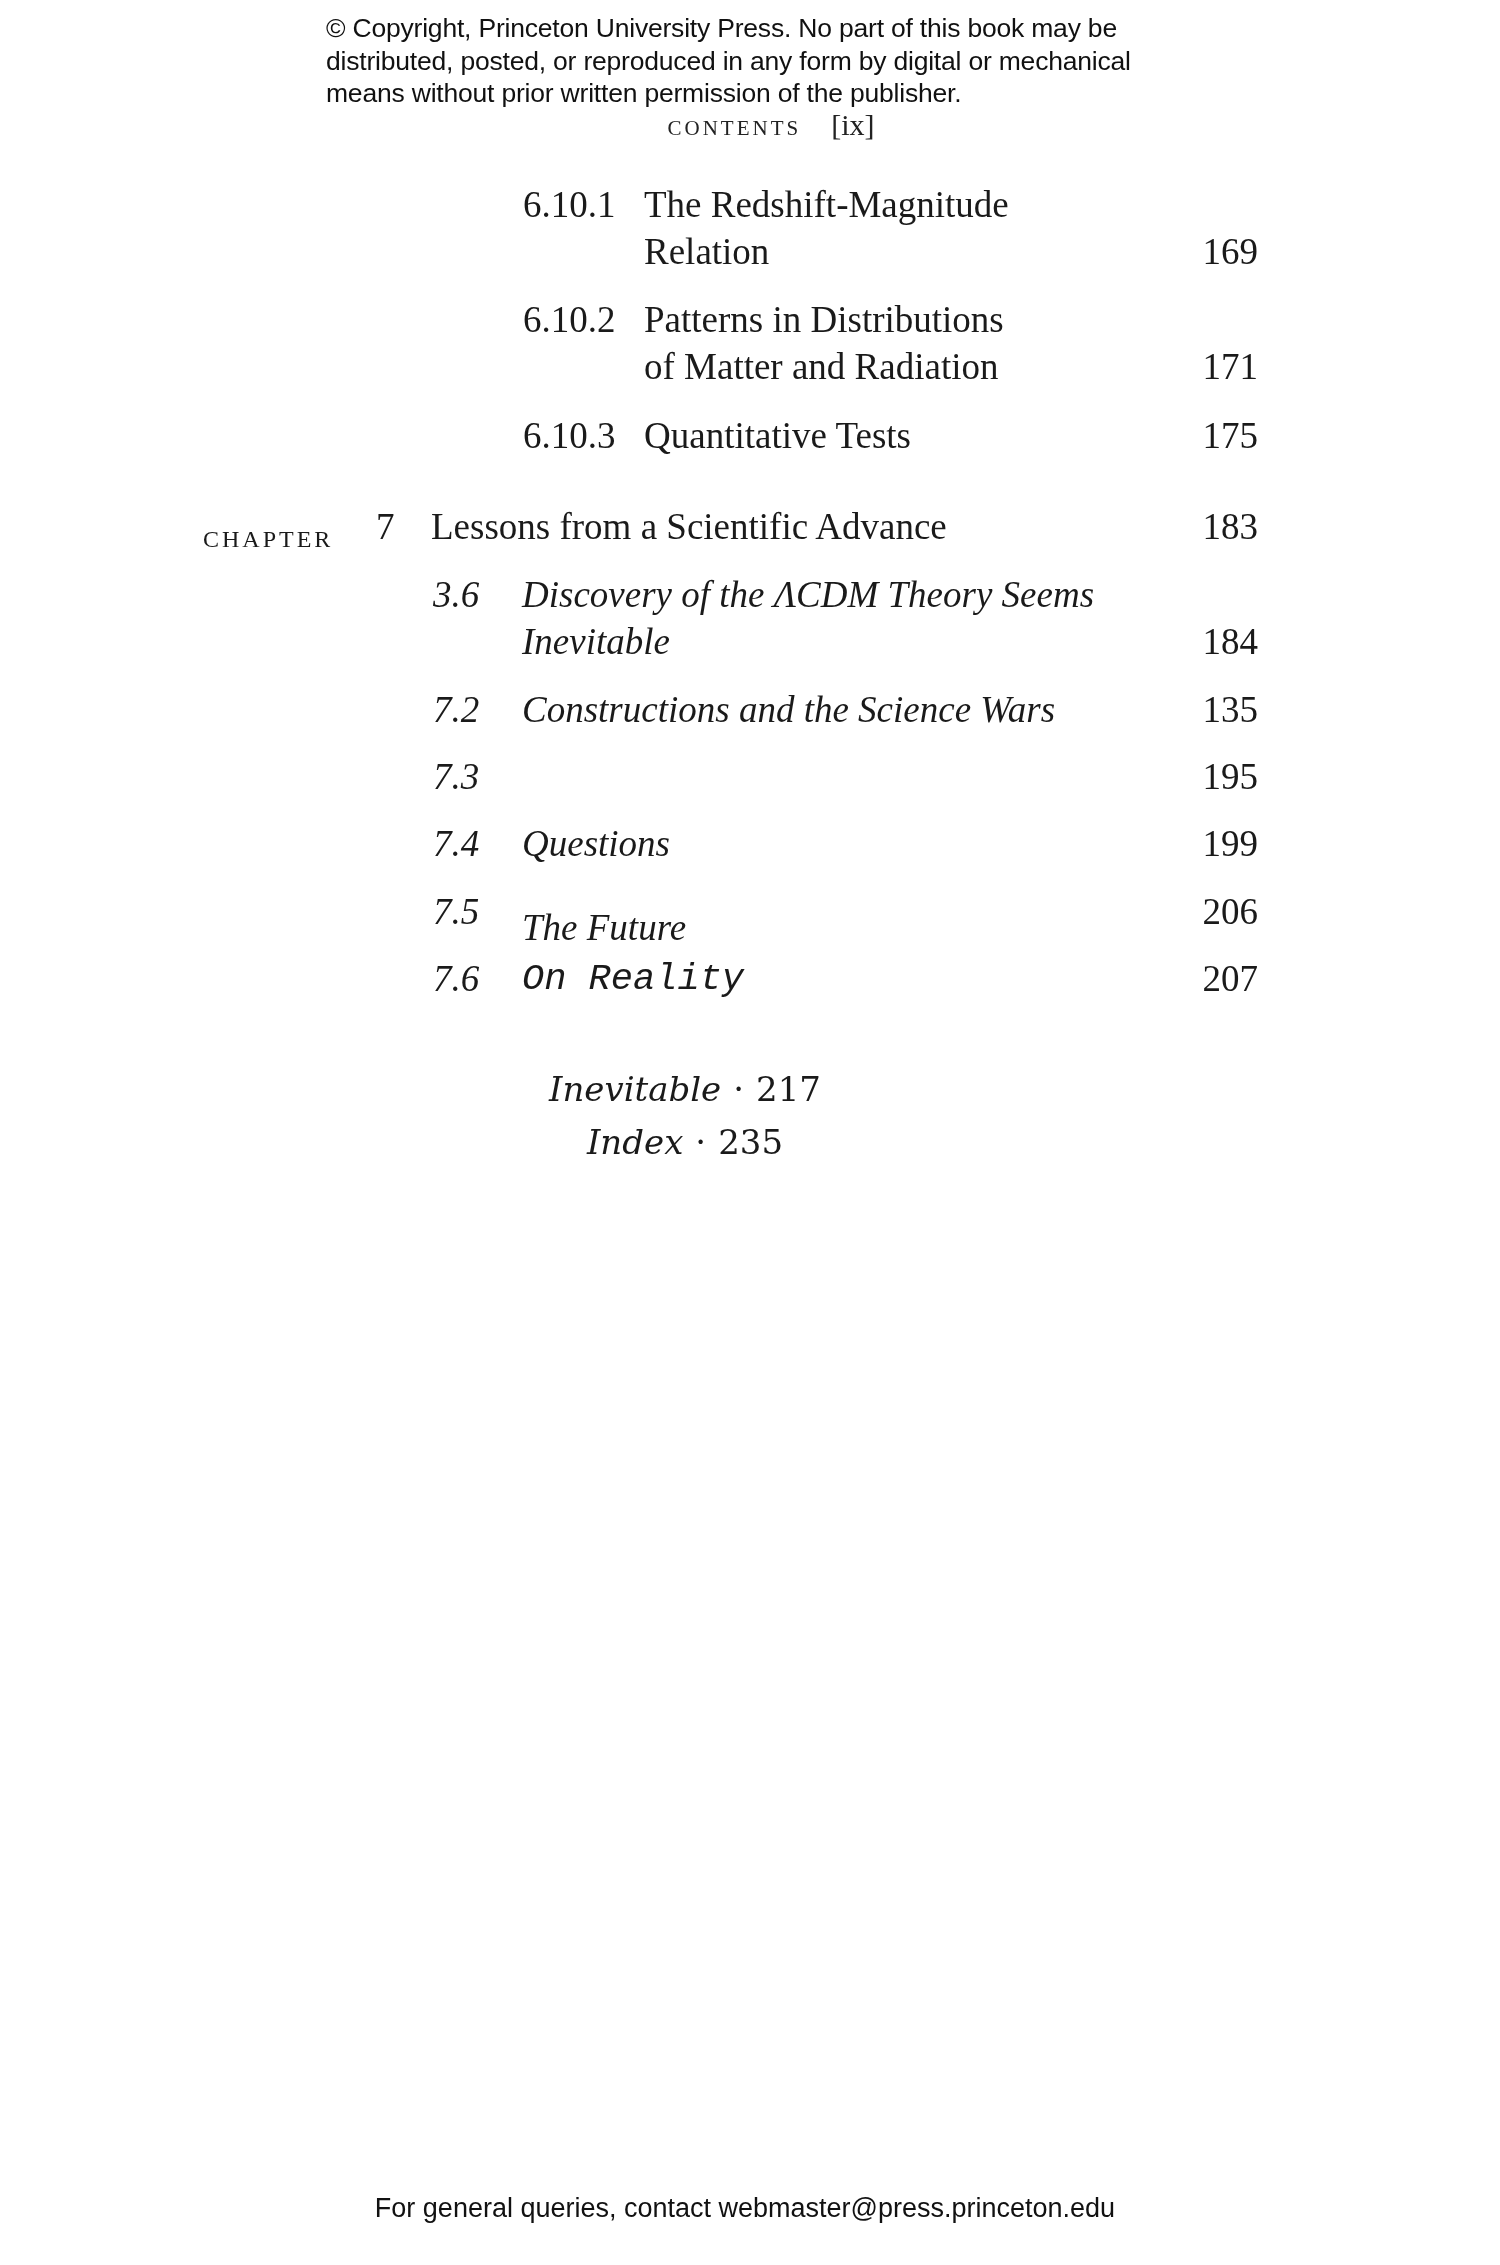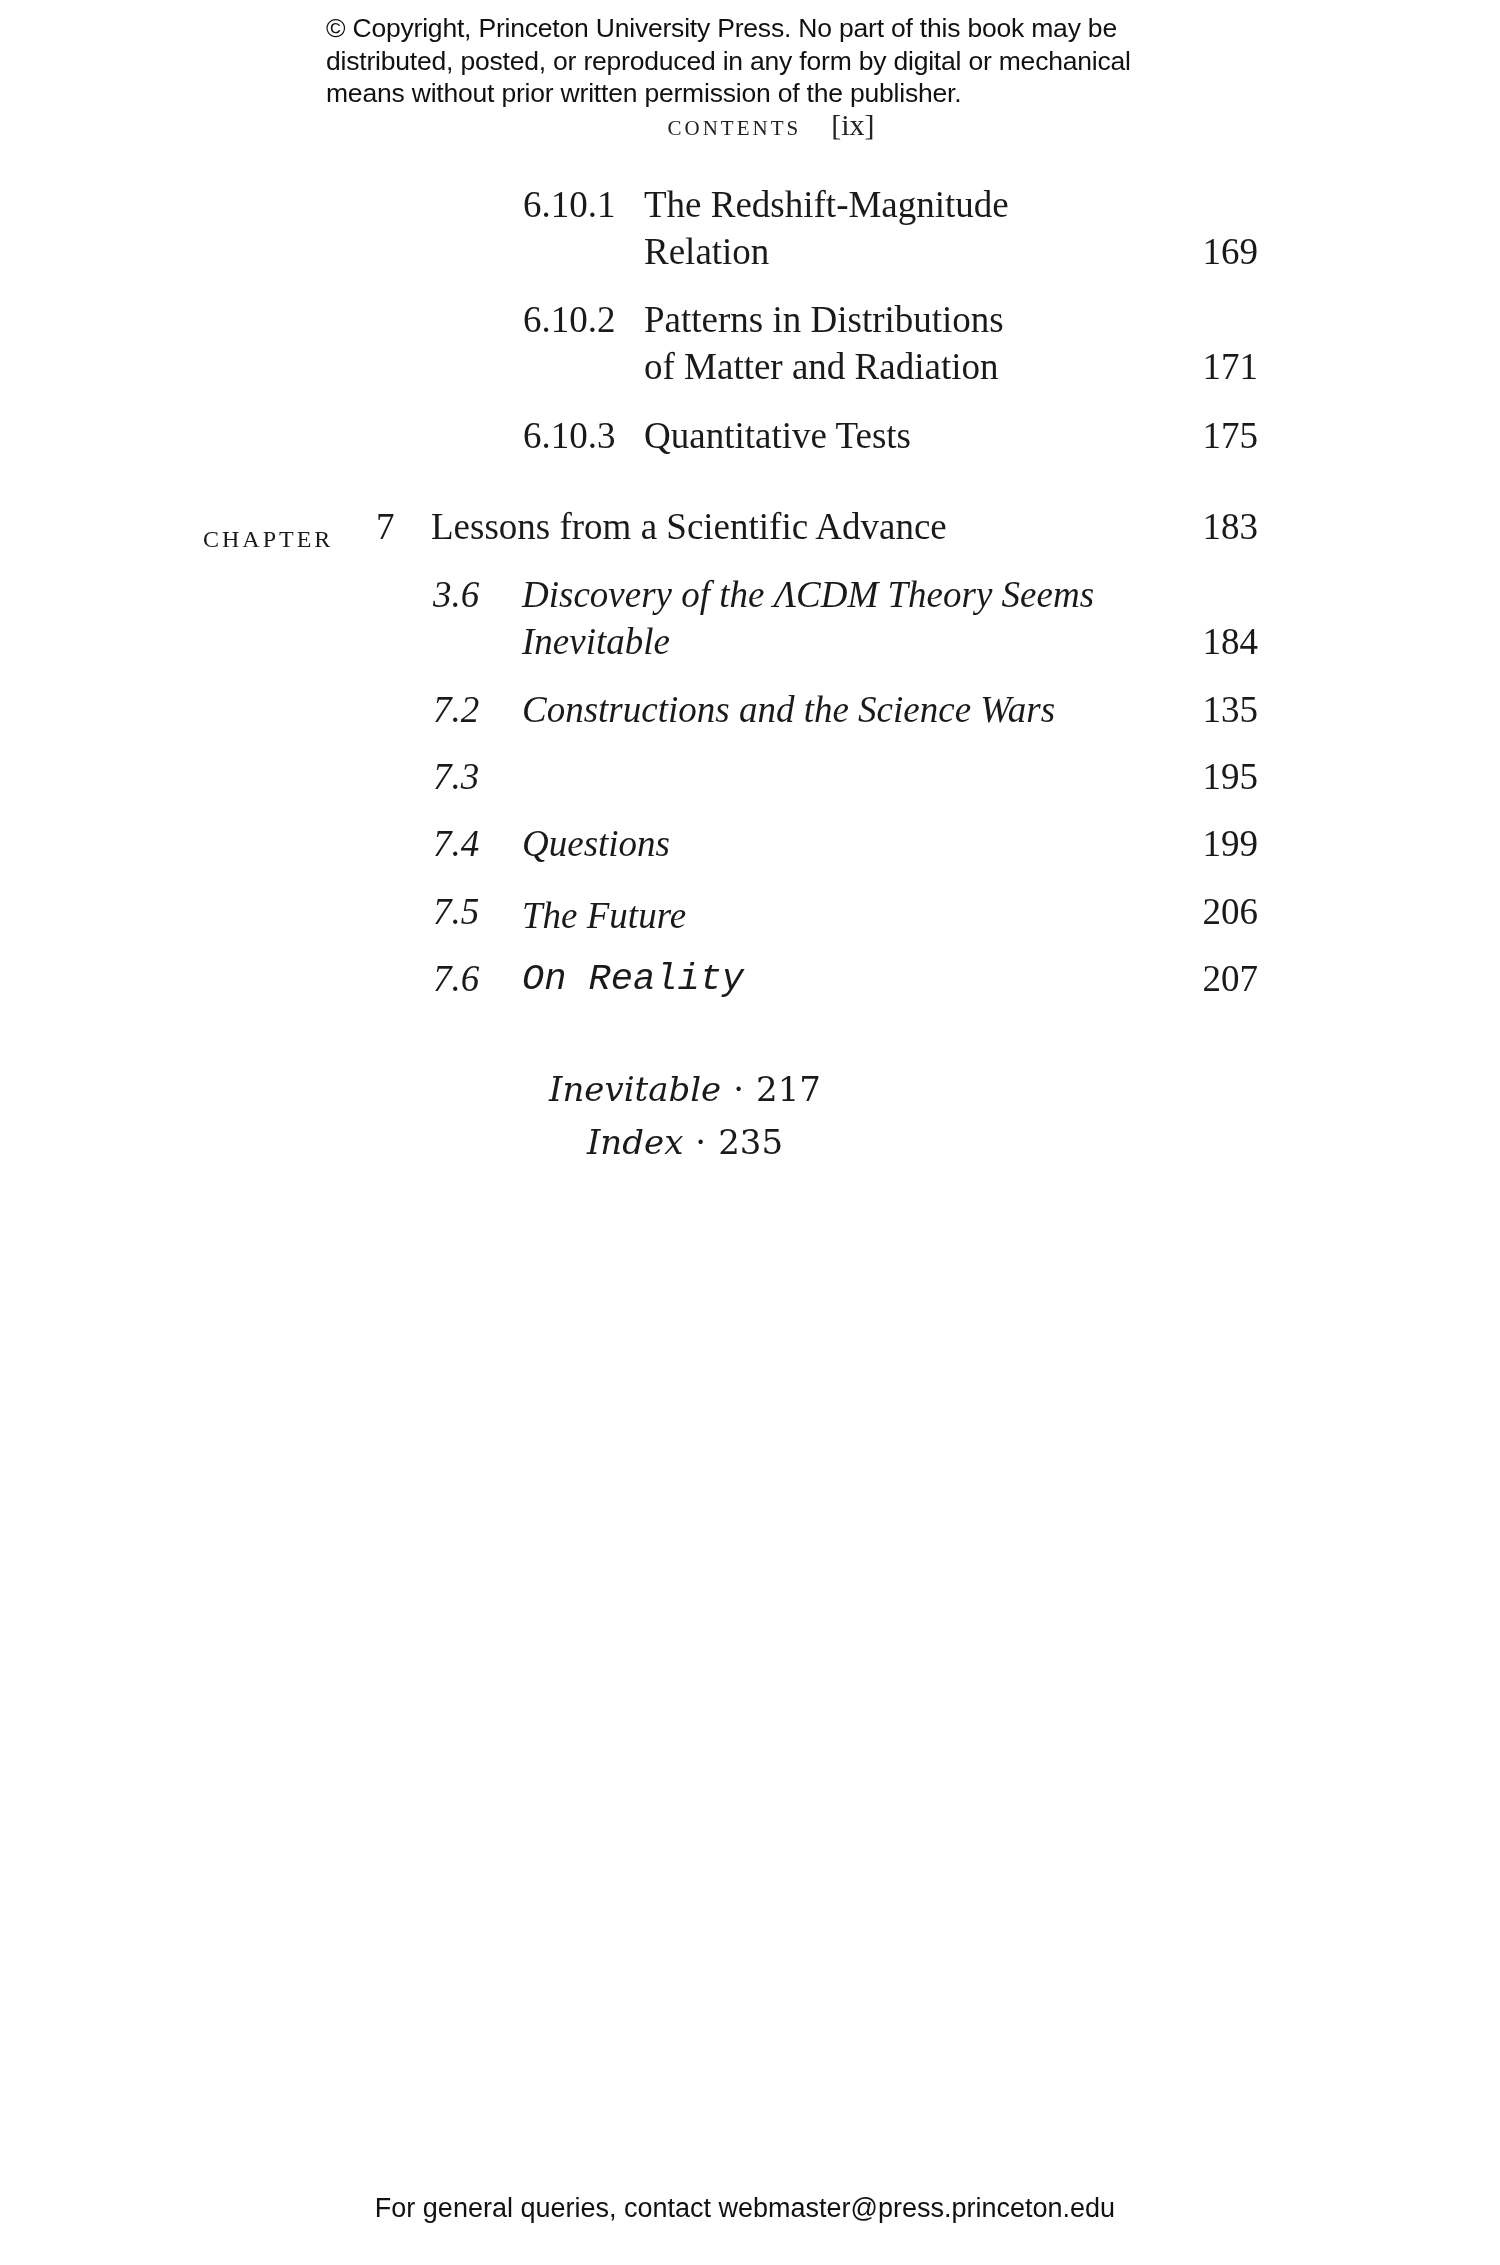--- a/index.html
+++ b/index.html
@@ -158,21 +158,21 @@
 </div>
 
 <div class="toc-line" style="left:0; top:821px; width:1500px; height:50px;padding-left:39px;">
   <span class="num italic" style="left:433px; top:0;">7.4</span>
   <span class="title italic" style="left:522px; top:0;">Questions</span>
   <span class="page" style="left:1138px; top:0;">199</span>
 </div>
 
 <div class="toc-line" style="left:0; top:889px; width:1500px; height:50px;">
   <span class="num italic" style="left:433px; top:0;">7.5</span>
-  <span class="title italic" style="left:522px; top:4px;">The Future</span>
+  <span class="title italic" style="left:522px; top:16px;">The Future</span>
   <span class="page" style="left:1138px; top:0;">206</span>
 </div>
 
 <div class="toc-line" style="left:0; top:956px; width:1272px; height:50px;">
   <span class="num italic" style="left:433px; top:0;">7.6</span>
   <span class="title italic" style="left:522px; top:0;font-family:Liberation Mono, monospace;">On Reality</span>
   <span class="page" style="left:1138px; top:0;">207</span>
 </div>
 
 <div class="endmatter" style="top:1069px;">

